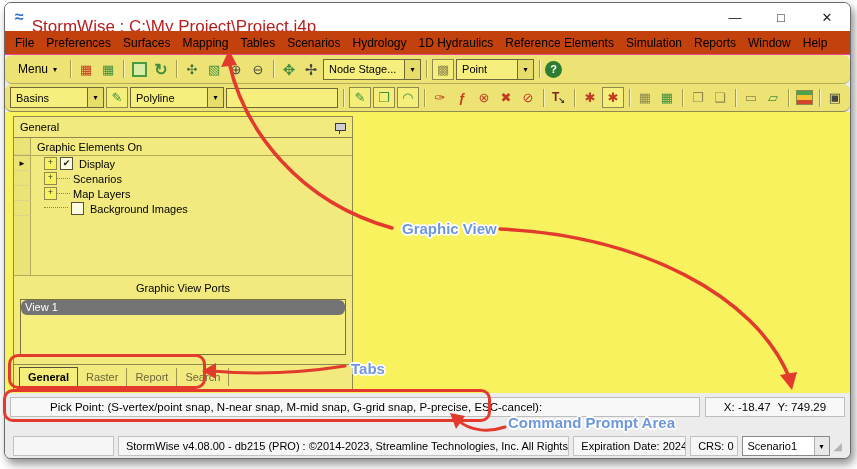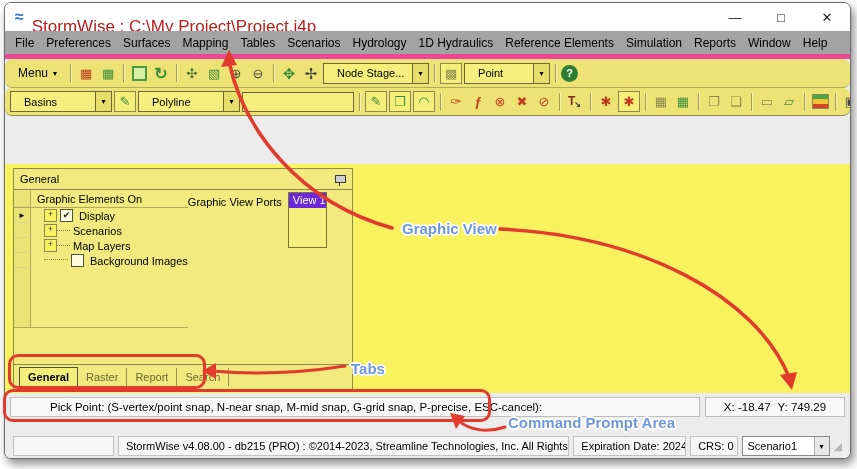--- a/index.html
+++ b/index.html
@@ -9,68 +9,68 @@
   .window{position:absolute;left:4px;top:2px;width:845px;height:455px;background:#ececec;
     border:1px solid #6b6b6b;border-radius:7px;box-shadow:3px 5px 10px rgba(0,0,0,.45);
     display:flex;flex-direction:column;overflow:hidden;}
 
   .titlebar{height:28px;background:#ffffff;display:flex;align-items:center;padding-left:10px;gap:8px;flex:0 0 auto;}
   .logo{color:#2b6fd0;font-weight:bold;font-size:16px;line-height:16px;}
   .title{font-size:17px;color:#b91c1c;margin-top:20px;}
   .win-controls{margin-left:auto;display:flex;}
   .wbtn{width:46px;height:28px;display:flex;align-items:center;justify-content:center;font-size:13px;color:#222;}
 
-  .menubar{height:23px;background:#a3a3a3;border-bottom:5px solid #ec4899;display:flex;align-items:center;padding-left:4px;flex:0 0 auto;text-align:center;}
+  .menubar{height:23px;background:#c2410c;border-bottom:1px solid #ec4899;display:flex;align-items:center;padding-left:4px;flex:0 0 auto;text-align:center;}
   .menu-item{font-size:12px;padding:3px 6px;color:#000;white-space:nowrap;}
 
   .toolbar{background:#ece374;display:flex;align-items:center;padding:0 5px;gap:2px;flex:0 0 auto;border-radius:7px;}
   .tb1{height:28px;border-bottom:1px solid #b3ab5c;}
   .tb2{height:27px;border-bottom:1px solid #8f8950;}
   .sep{width:1px;height:18px;background:#a49d52;box-shadow:1px 0 0 rgba(255,255,255,.5);margin:0 3px;flex:0 0 auto;}
   .icon-btn{min-width:20px;height:20px;display:flex;align-items:center;justify-content:center;font-size:13px;line-height:13px;flex:0 0 auto;}
   .menu-btn{display:flex;align-items:center;gap:5px;padding:2px 7px;font-size:12px;border:1px solid transparent;}
   .menu-btn .sm{font-size:8px;}
-  .combo{display:flex;align-items:center;height:19px;border:1px solid #6e683a;background:#f7ef7d;font-size:11px;flex:0 0 auto;padding-left:8px;}
+  .combo{display:flex;align-items:center;height:19px;border:1px solid #6e683a;background:#f7ef7d;font-size:11px;flex:0 0 auto;}
   .combo .val{padding:0 5px;white-space:nowrap;flex:1;}
   .combo .caret{width:15px;align-self:stretch;border-left:1px solid #6e683a;background:#e6dd6b;display:flex;align-items:center;justify-content:center;font-size:8px;}
   .tb-input{width:106px;height:16px;border:1px solid #6e683a;background:#f7ef7d;flex:0 0 auto;}
   .help{width:17px;height:17px;border-radius:50%;background:#2f7d32;color:#fff;font-weight:bold;font-size:11px;display:flex;align-items:center;justify-content:center;}
   .g{color:#3f8f3f;} .dg{color:#3c6e3c;} .r{color:#c23a21;} .o{color:#8f8950;} .drk{color:#444;}
   .sq{width:11px;height:11px;border:2px solid #4a9a3f;background:#d9eda4;}
   .boxed{border:1px solid #8f8950;background:#f6ee7a;width:20px;height:19px;min-width:20px;}
   .layers{width:15px;height:13px;border:1px solid #8f8950;background:linear-gradient(#4aa54a 0 33%,#f2c230 33% 66%,#d5432a 66% 100%);}
   .ttool{position:relative;font-size:12px;font-weight:bold;color:#7a2a1a;}
   .ttool .arr{font-size:8px;color:#333;position:relative;top:3px;left:-1px;}
 
   
-  .main{flex:1;background:#f8f25e;position:relative;margin-top:48px;}
+  .main{flex:1;background:#f8f25e;position:relative;}
 
   
   .dock{position:absolute;left:8px;top:4px;width:338px;bottom:3px;background:#f2ea7e;border:1px solid #8f8950;display:flex;flex-direction:column;overflow:hidden;}
   .dock-header{height:20px;background:#f2ea7e;border-bottom:1px solid #8f8950;display:flex;align-items:center;padding:0 6px;font-size:11px;flex:0 0 auto;}
   .pin{position:relative;margin-left:auto;width:9px;height:6px;border:1px solid #3a3a3a;background:#cfcfcf;}
   .pin::after{content:"";position:absolute;left:3px;top:6px;width:1px;height:4px;background:#3a3a3a;}
-  .dock-body{flex:1;display:flex;flex-direction:row;overflow:hidden;}
+  .dock-body{flex:1;display:flex;flex-direction:column;overflow:hidden;}
 
   .tree{height:137px;border-bottom:1px solid #b3ab5c;display:flex;flex-direction:column;background:#f2ea7e;flex:0 0 auto;}
   .tree-row{display:flex;align-items:center;height:15px;font-size:11px;flex:0 0 auto;}
   .tree-head{height:17px;border-bottom:1px solid #b3ab5c;}
   .tree-headlabel{padding-left:6px;}
   .selcell{width:16px;align-self:stretch;background:#ece377;border-right:1px solid #b3ab5c;border-bottom:1px solid #ddd489;display:flex;align-items:center;justify-content:center;font-size:8px;color:#111;flex:0 0 auto;}
   .tree-fill{flex:1;display:flex;}
   .expander{width:11px;height:11px;min-width:11px;border:1px solid #8f8950;background:#f8f25e;font-size:9px;line-height:9px;text-align:center;margin-left:13px;color:#333;}
   .dots{width:13px;border-top:1px dotted #8f8950;height:0;}
   .elbow{width:24px;min-width:24px;margin-left:13px;border-bottom:1px dotted #8f8950;height:0;position:relative;top:-1px;}
   .cb{width:11px;height:11px;min-width:11px;border:1px solid #55513a;background:#fdfbe0;font-size:9px;line-height:10px;text-align:center;color:#222;margin:0 3px;}
   .tlabel{padding-left:3px;white-space:nowrap;}
 
   .vp-title{text-align:center;font-size:11px;padding:6px 0 3px;flex:0 0 auto;}
   .vp-list{margin:2px 6px 0 6px;height:54px;border:1px solid #7a743c;background:#f7ef7d;overflow:hidden;flex:0 0 auto;}
   .vp-item{height:15px;font-size:11px;line-height:15px;padding-left:4px;color:#111;}
-  .vp-item.selected{background:#6d28d9;color:#ffffff;}
+  .vp-item.selected{background:#737373;color:#ffffff;border-radius:6px;}
 
   .tabstrip{height:24px;border-top:1px solid #8f8950;background:#f2ea7e;display:flex;align-items:center;padding-left:5px;flex:0 0 auto;}
   .tab{font-size:11px;padding:3px 8px;color:#6b663a;border-right:1px solid #9a9450;}
   .tab.active{color:#000;font-weight:bold;background:#f6ee7a;border:1px solid #55513a;border-right:1px solid #55513a;}
 
   
   .cmdrow{height:24px;background:#ececec;display:flex;align-items:center;padding:2px 5px;gap:5px;flex:0 0 auto;}
   .ccell{height:18px;border:1px solid #bdbdbd;background:#f8f8f8;font-size:11.5px;display:flex;align-items:center;padding:0 6px;white-space:nowrap;overflow:hidden;}
   .ccell.prompt{flex:1;padding-left:39px;}
   .ccell.coords{width:126px;justify-content:center;gap:7px;flex:0 0 auto;}

